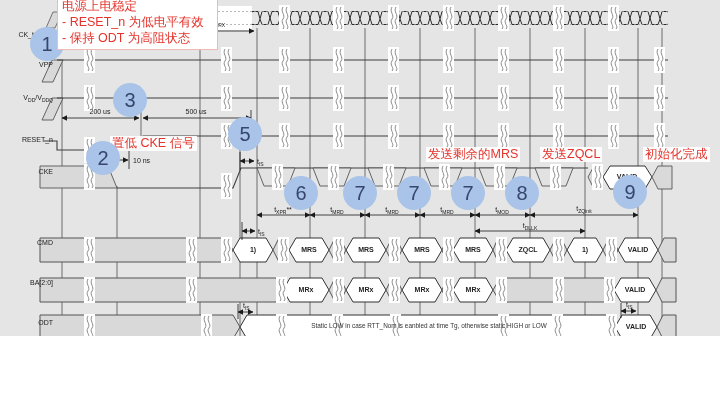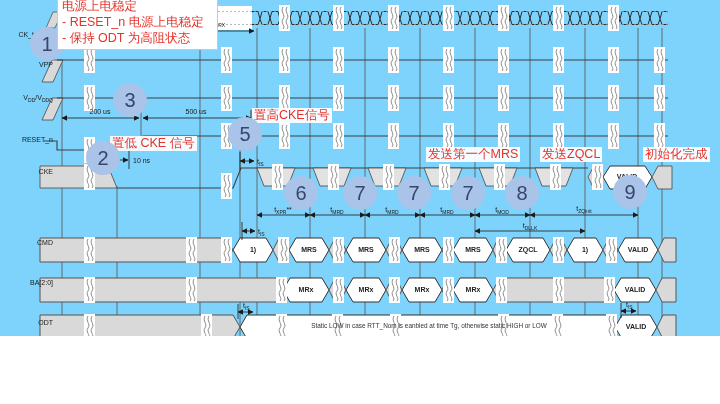--- a/index.html
+++ b/index.html
@@ -1,16 +1,16 @@
 <!DOCTYPE html>
 <html><head>
 <meta charset="utf-8">
 <style>
   html,body{margin:0;padding:0;background:#fff;}
-  #stage{position:relative;width:720px;height:336px;background:#7dd3fc;overflow:hidden;
+  #stage{position:relative;width:720px;height:336px;background:#e5e5e5;overflow:hidden;
          font-family:"Liberation Sans", sans-serif;}
   .sig{position:absolute;left:0;width:53px;text-align:right;font-size:7px;color:#1a1a1a;
        height:10px;line-height:10px;}
   .sig sub{font-size:5px;}
   .tm{position:absolute;font-size:7px;color:#1a1a1a;white-space:nowrap;line-height:9px;}
   .tm sub{font-size:5px;}
   .tm.ctr{width:44px;text-align:center;}
   .hx{position:absolute;width:44px;text-align:center;font-size:7px;font-weight:700;
       color:#222;line-height:12px;white-space:nowrap;}
   .note{position:absolute;color:#e5332b;font-size:12.5px;line-height:15px;white-space:nowrap;
@@ -303,26 +303,25 @@
 <div class="hx" style="left:400px;top:284px">MRx</div>
 <div class="hx" style="left:451px;top:284px">MRx</div>
 <div class="hx" style="left:613px;top:284px">VALID</div>
 <div class="hx" style="left:605px;top:171px">VALID</div>
 <div class="hx" style="left:614px;top:321px">VALID</div>
 <div class="odtnote">Static LOW in case RTT_Nom is eanbled at time Tg, otherwise static HIGH or LOW</div>
 
 
 <div class="notebox">
   <div>电源上电稳定</div>
-  <div>- RESET_n 电源上电稳定</div>
+  <div>- RESET_n 为低电平有效</div>
   <div>- 保持 ODT 为高阻状态</div>
 </div>
 <div class="note" style="left:110px;top:136px">置低 CKE 信号</div>
-<div class="note" style="left:252px;top:108px">置高CKE信号</div>
-<div class="note" style="left:426px;top:147px">发送第一个MRS</div>
+<div class="note" style="left:426px;top:147px">发送剩余的MRS</div>
 <div class="note" style="left:540px;top:147px">发送ZQCL</div>
 <div class="note" style="left:643px;top:147px">初始化完成</div>
 
 
 <div class="step" style="left:30px;top:27px">1</div>
 <div class="step" style="left:86px;top:141px">2</div>
 <div class="step" style="left:113px;top:83px">3</div>
 <div class="step" style="left:228px;top:117px">5</div>
 <div class="step" style="left:284px;top:176px">6</div>
 <div class="step" style="left:343px;top:176px">7</div>

